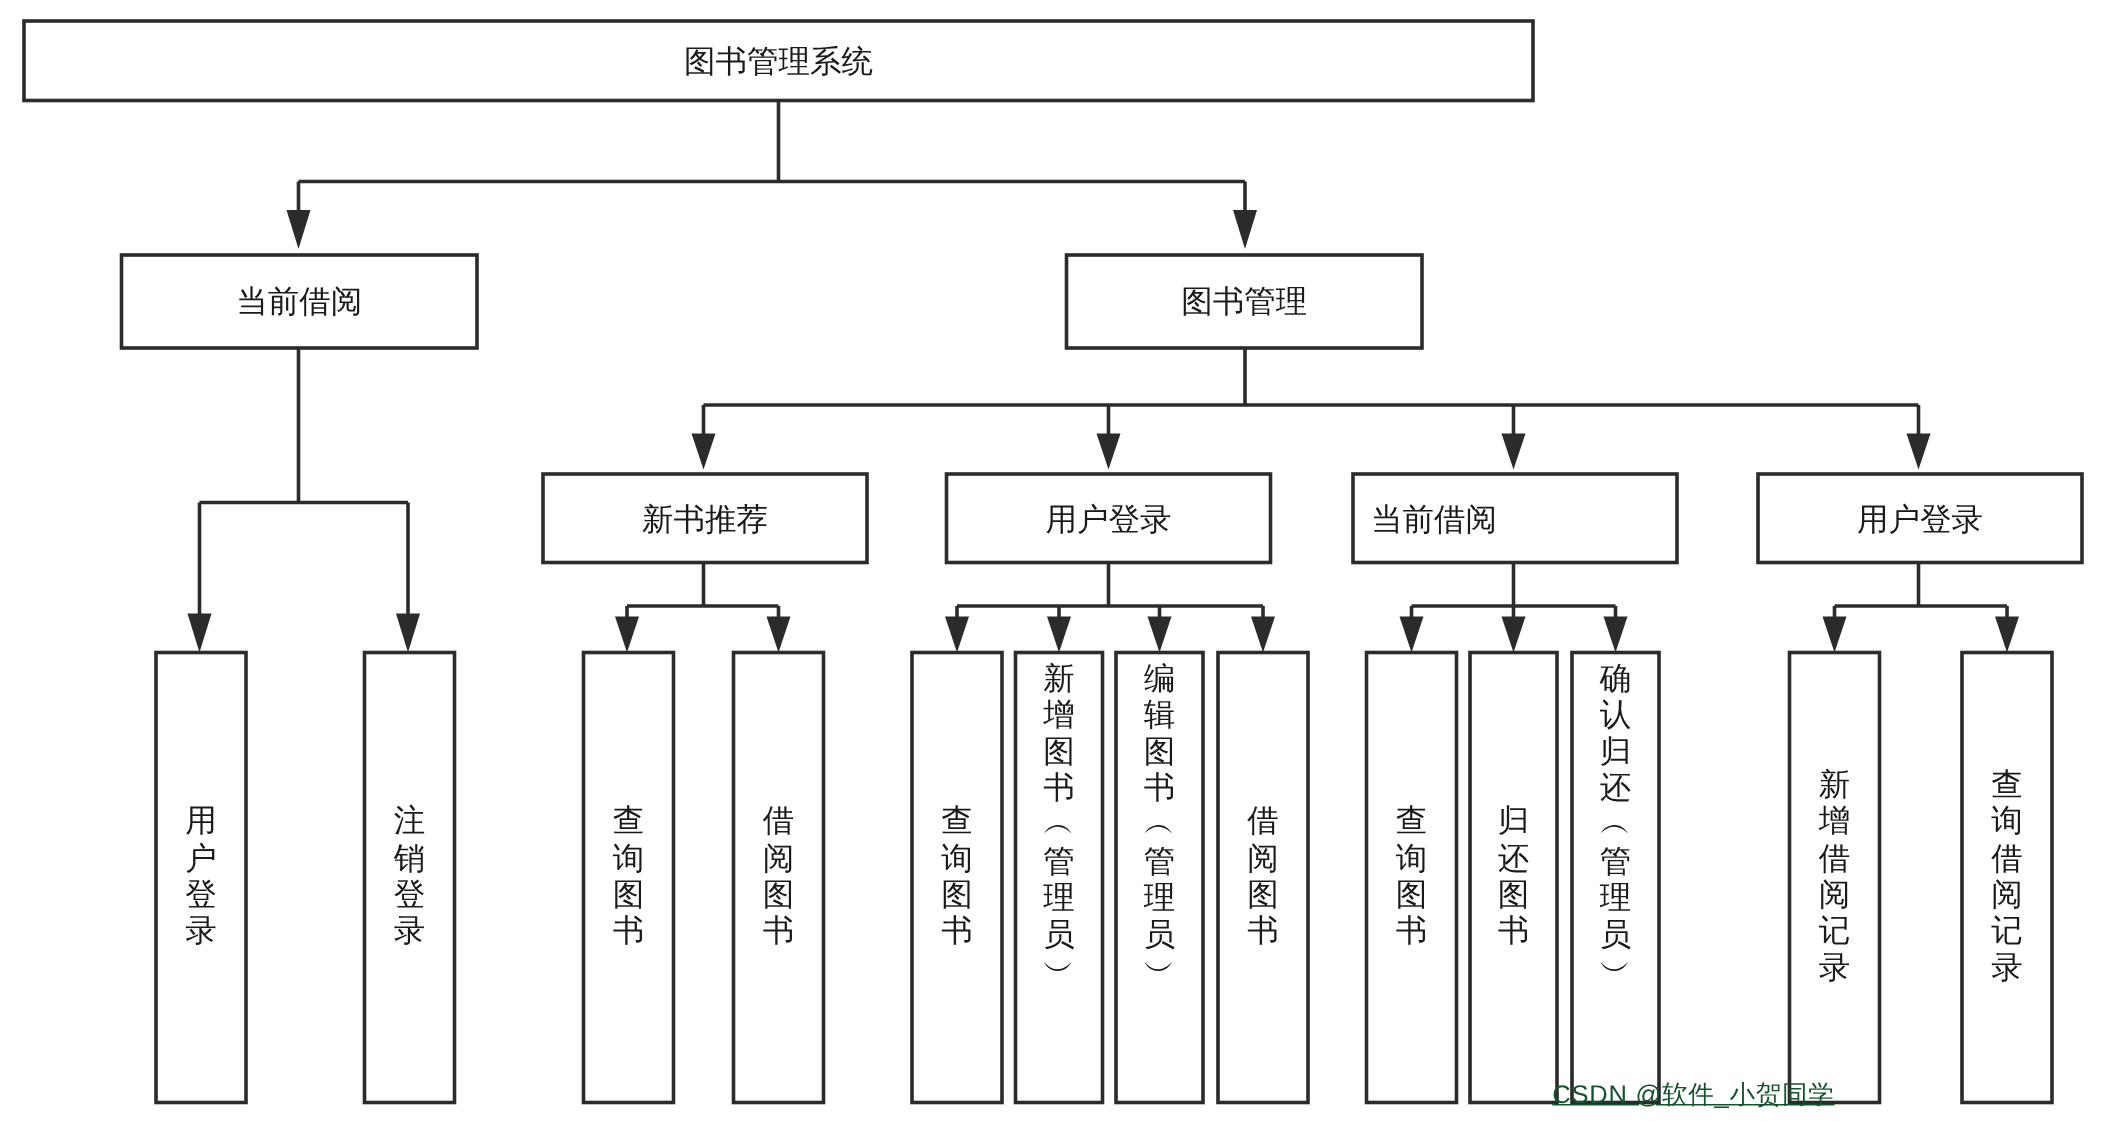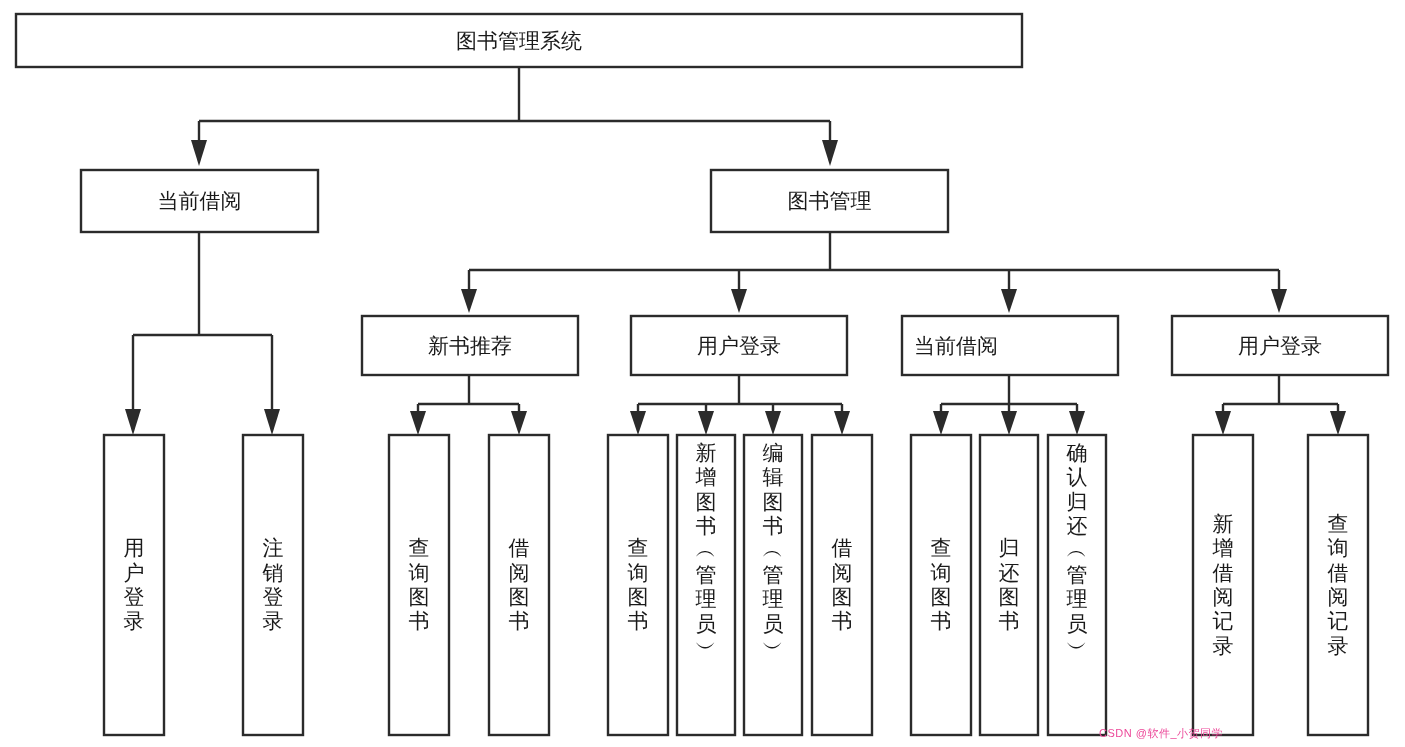--- a/index.html
+++ b/index.html
@@ -42,25 +42,26 @@
   }
   .arrow-head {
     fill: #2b2b2b;
     stroke: none;
   }
   .watermark {
     position: absolute;
     right: 10px;
     bottom: 6px;
     font-family: "Liberation Sans", "DejaVu Sans", sans-serif;
-    font-size: 11px;
-    color: #ec4899;
+    font-size: 17px;
+    color: #14532d;
     letter-spacing: 0.5px;
     white-space: nowrap;
     pointer-events: none;
+    text-decoration: underline;
   }
   
   .vlabel {
     position: absolute;
     display: flex;
     flex-direction: column;
     align-items: center;
     justify-content: center;
     font-family: "Liberation Sans", "DejaVu Sans", sans-serif;
     font-size: 21px;

